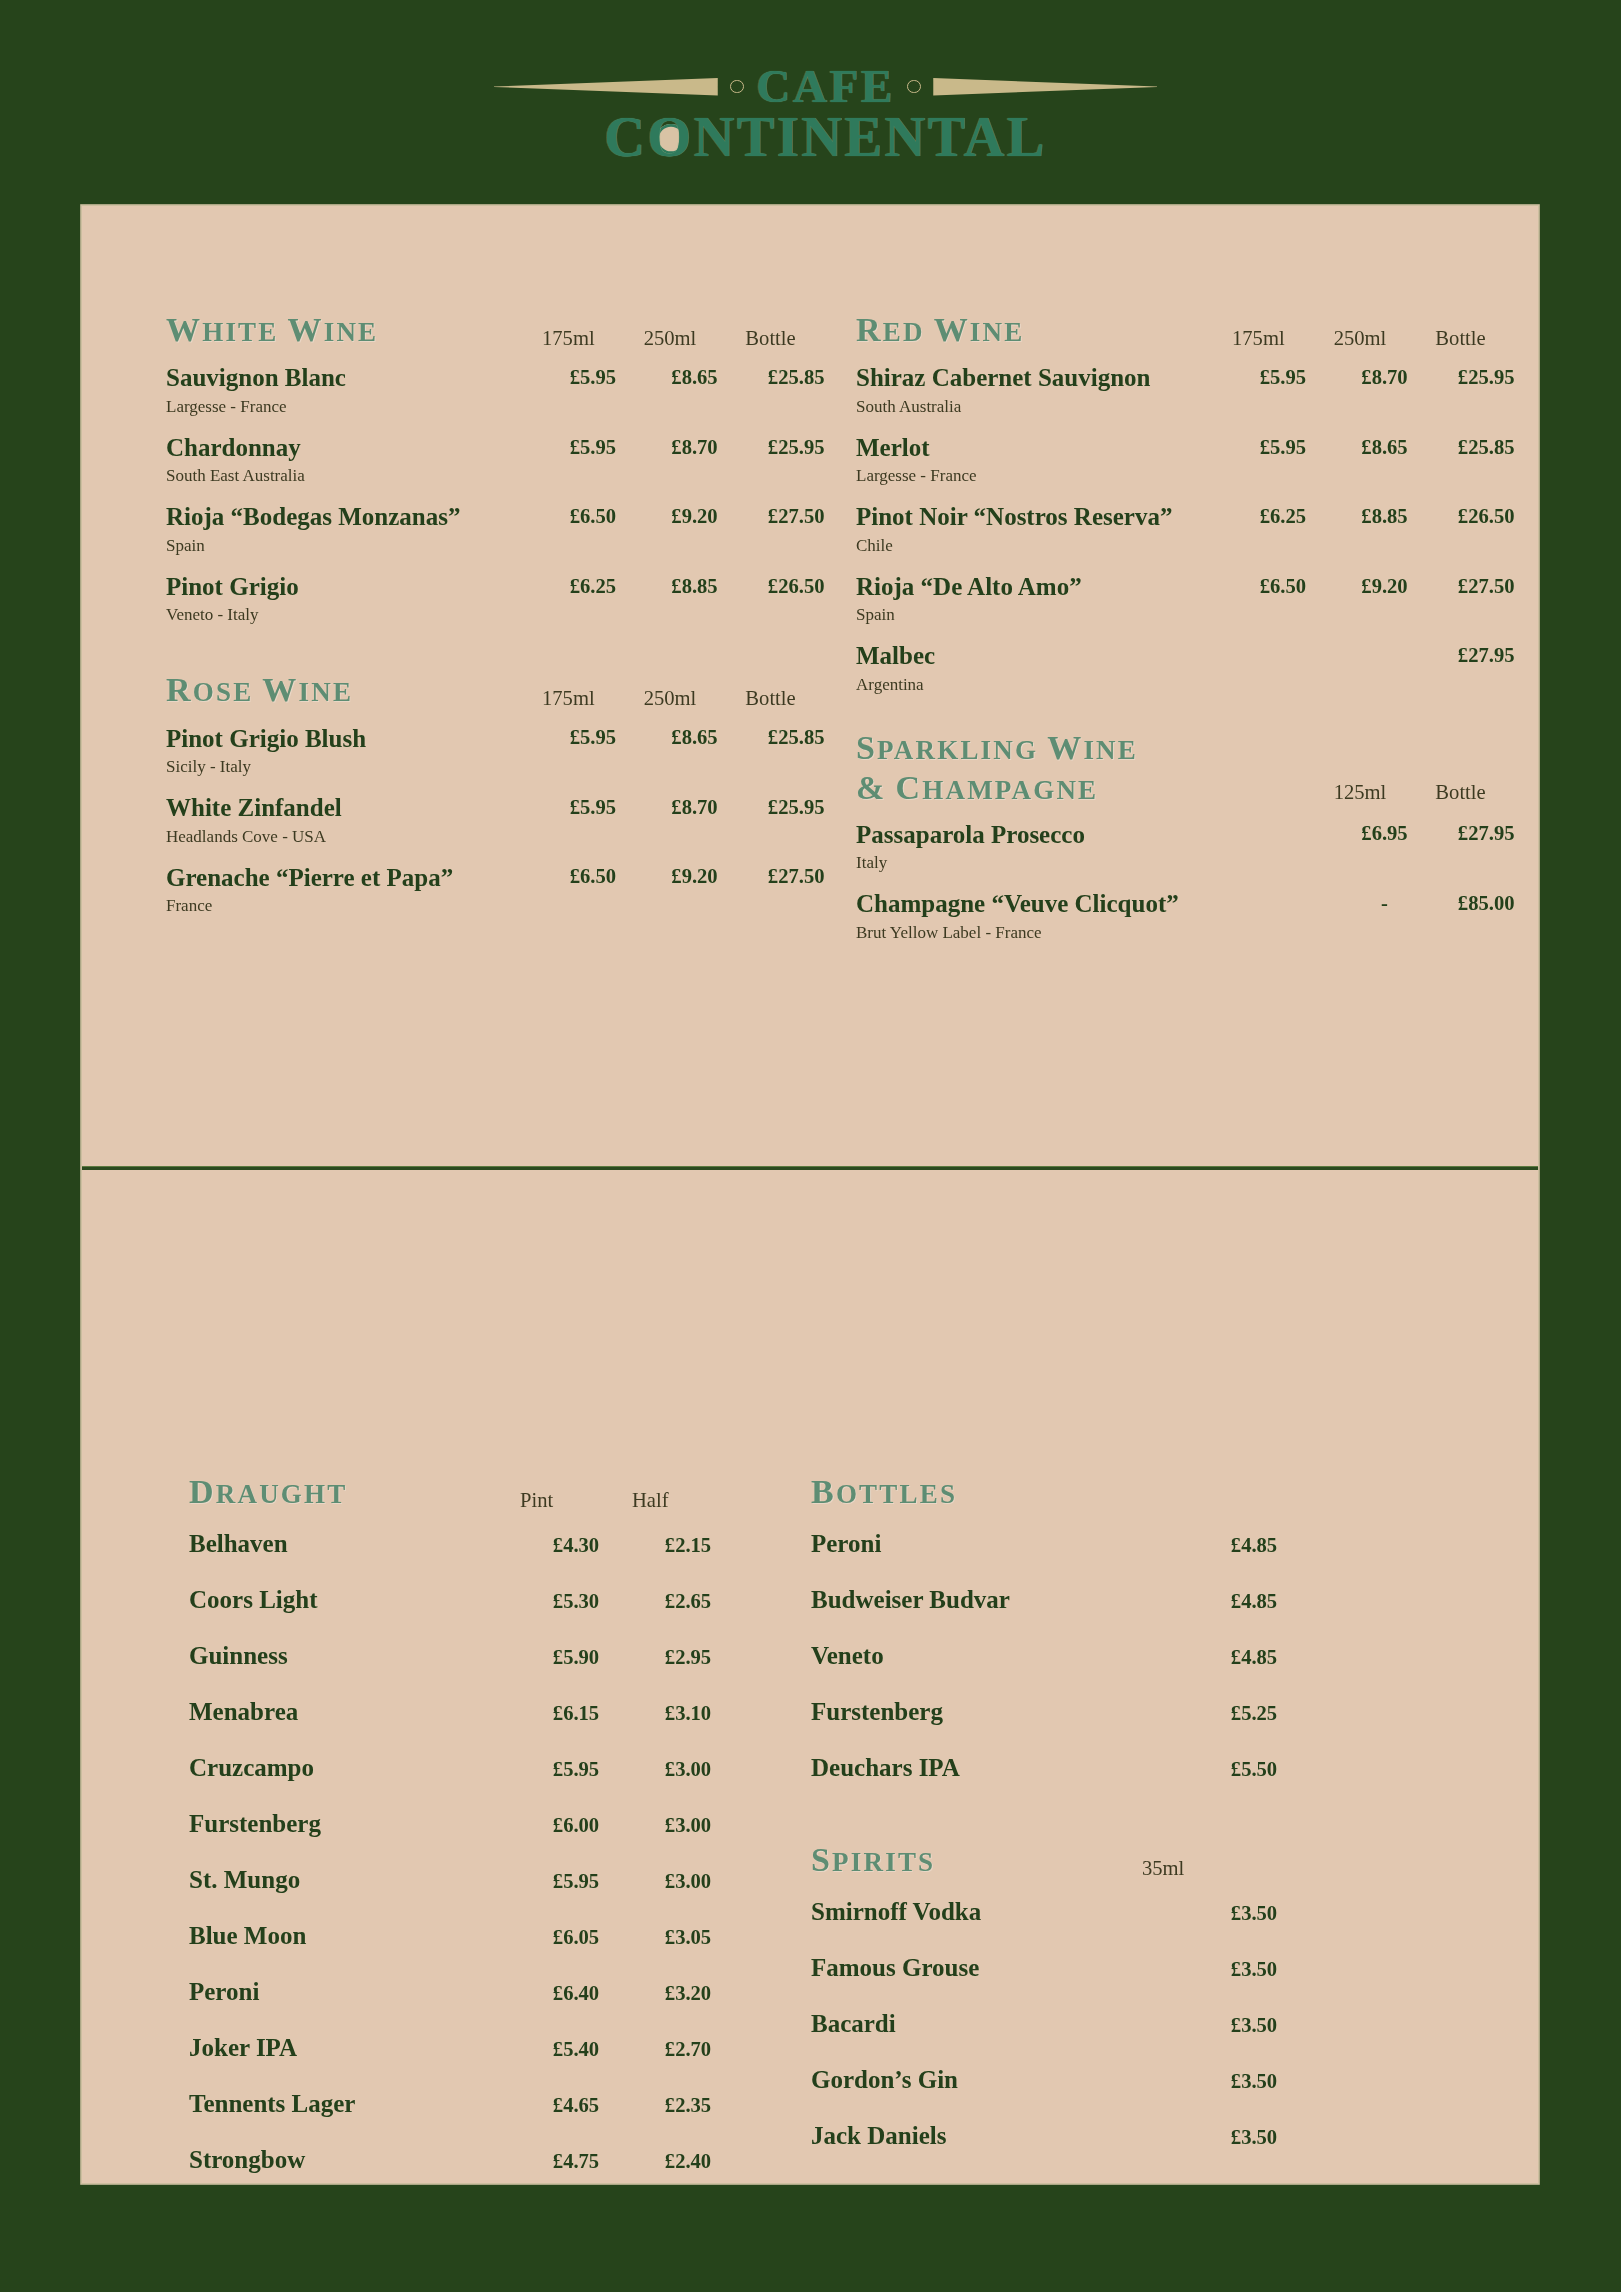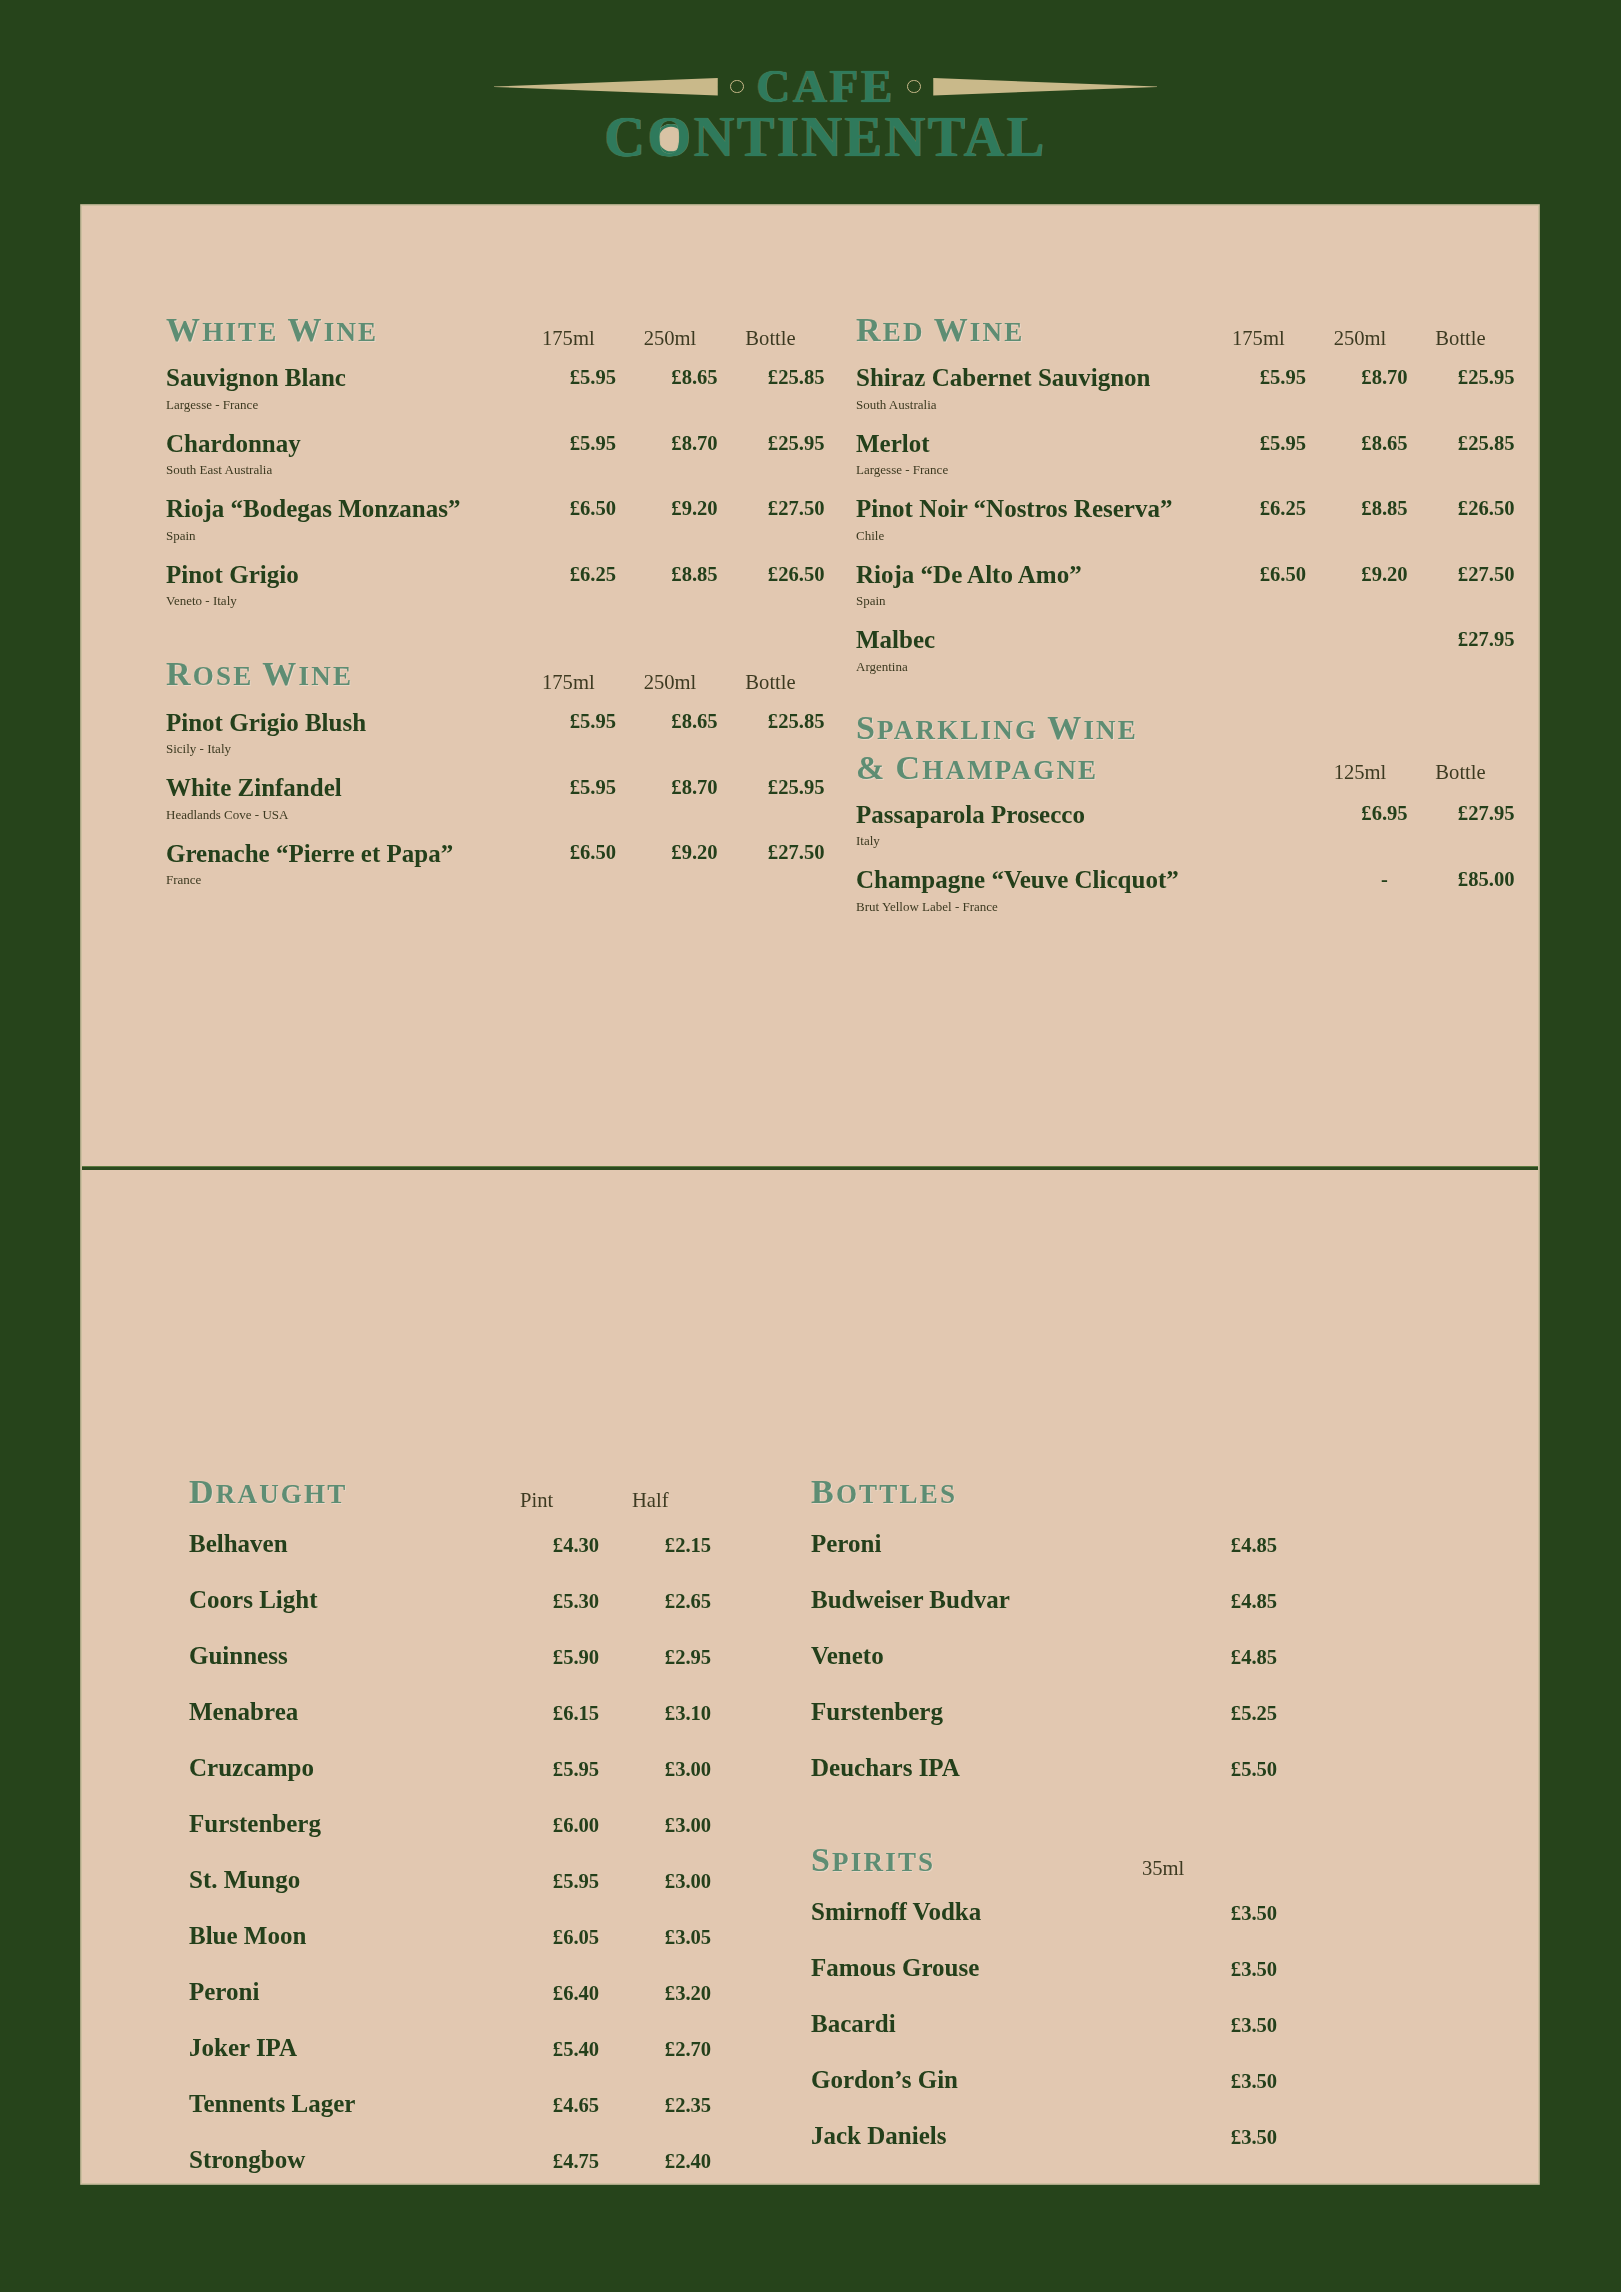--- a/index.html
+++ b/index.html
@@ -129,21 +129,21 @@
   }
 
   .item-name {
     color: #24401b;
     font-weight: bold;
     font-size: 25px;
     white-space: nowrap;
   }
   .item-desc {
     color: #3d3a21;
-    font-size: 13px;
+    font-size: 17px;
     white-space: nowrap;
   }
   .price {
     color: #24401b;
     font-weight: bold;
     font-size: 20.6px;
     text-align: center;
     white-space: nowrap;
   }
 

